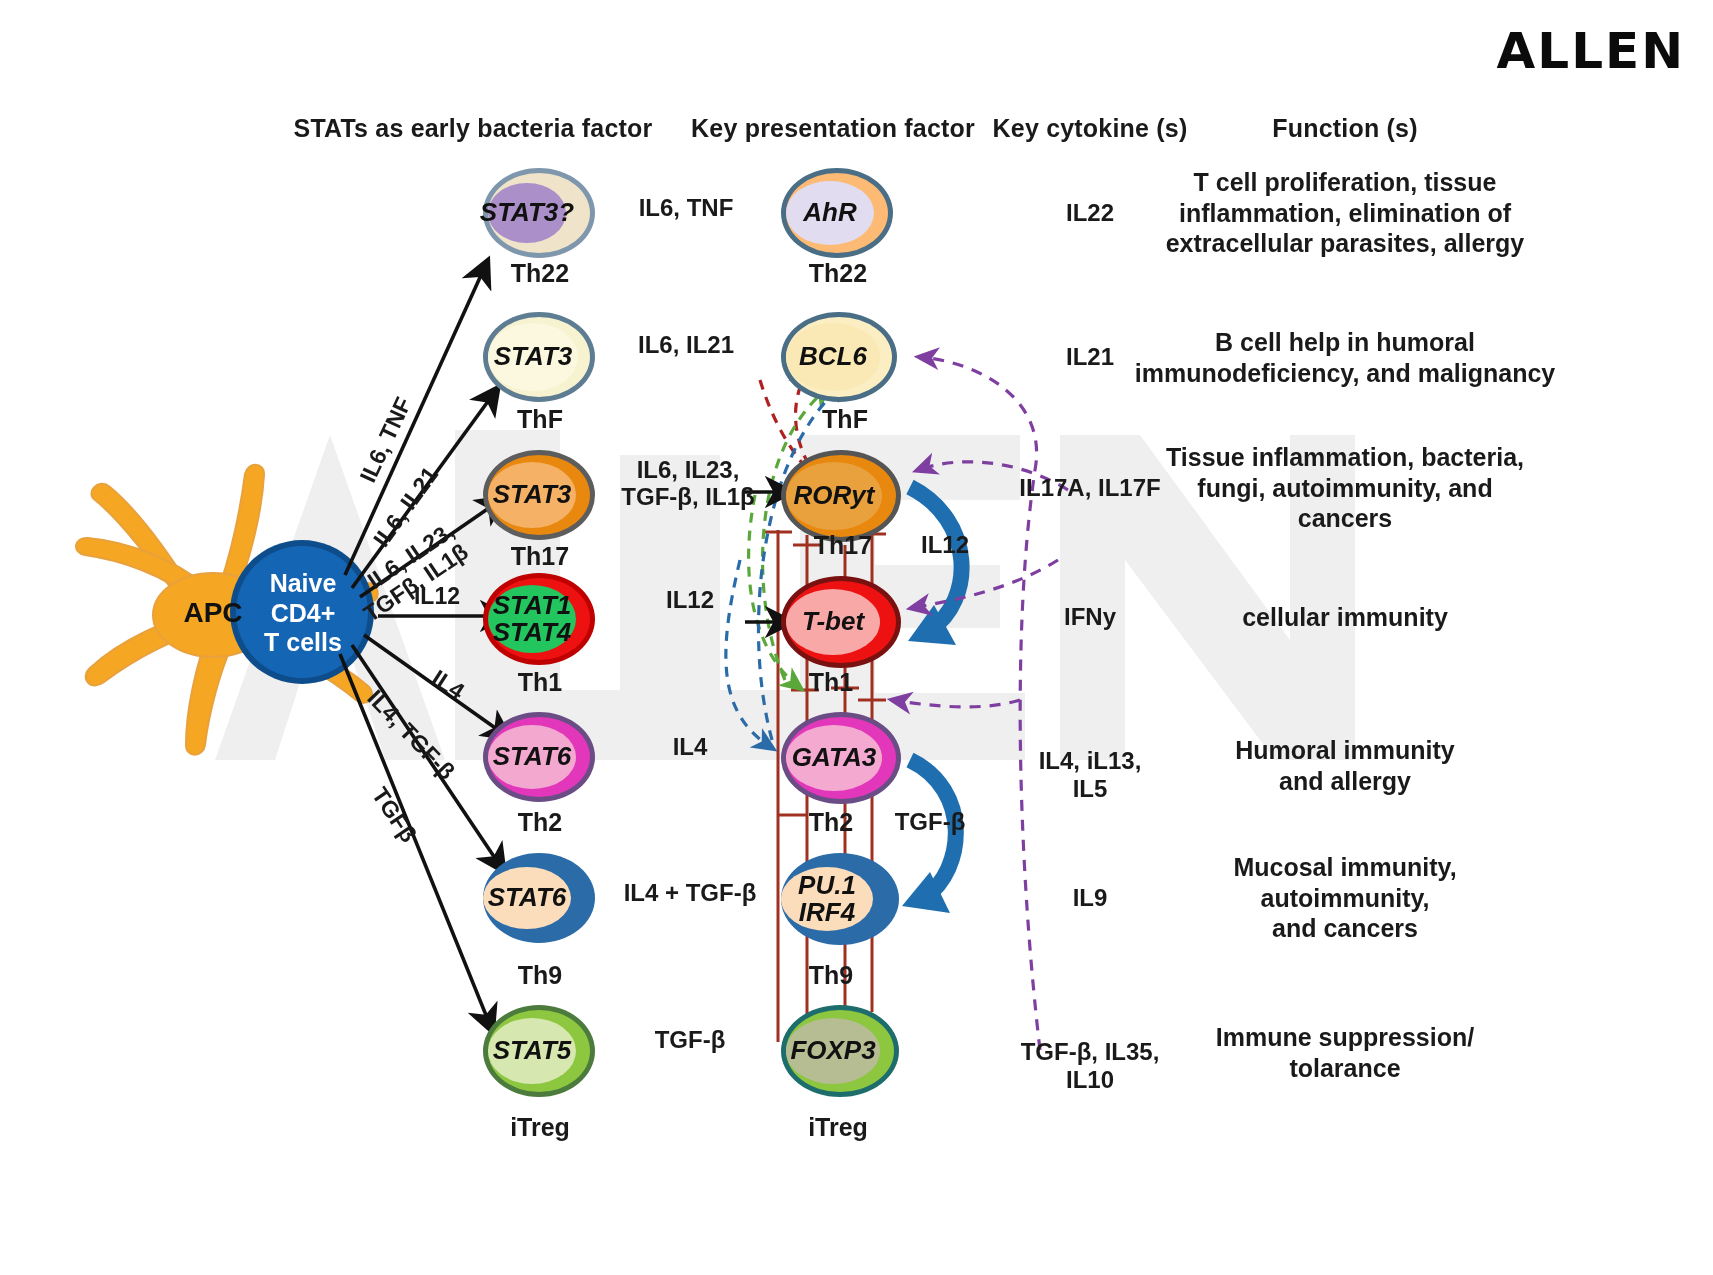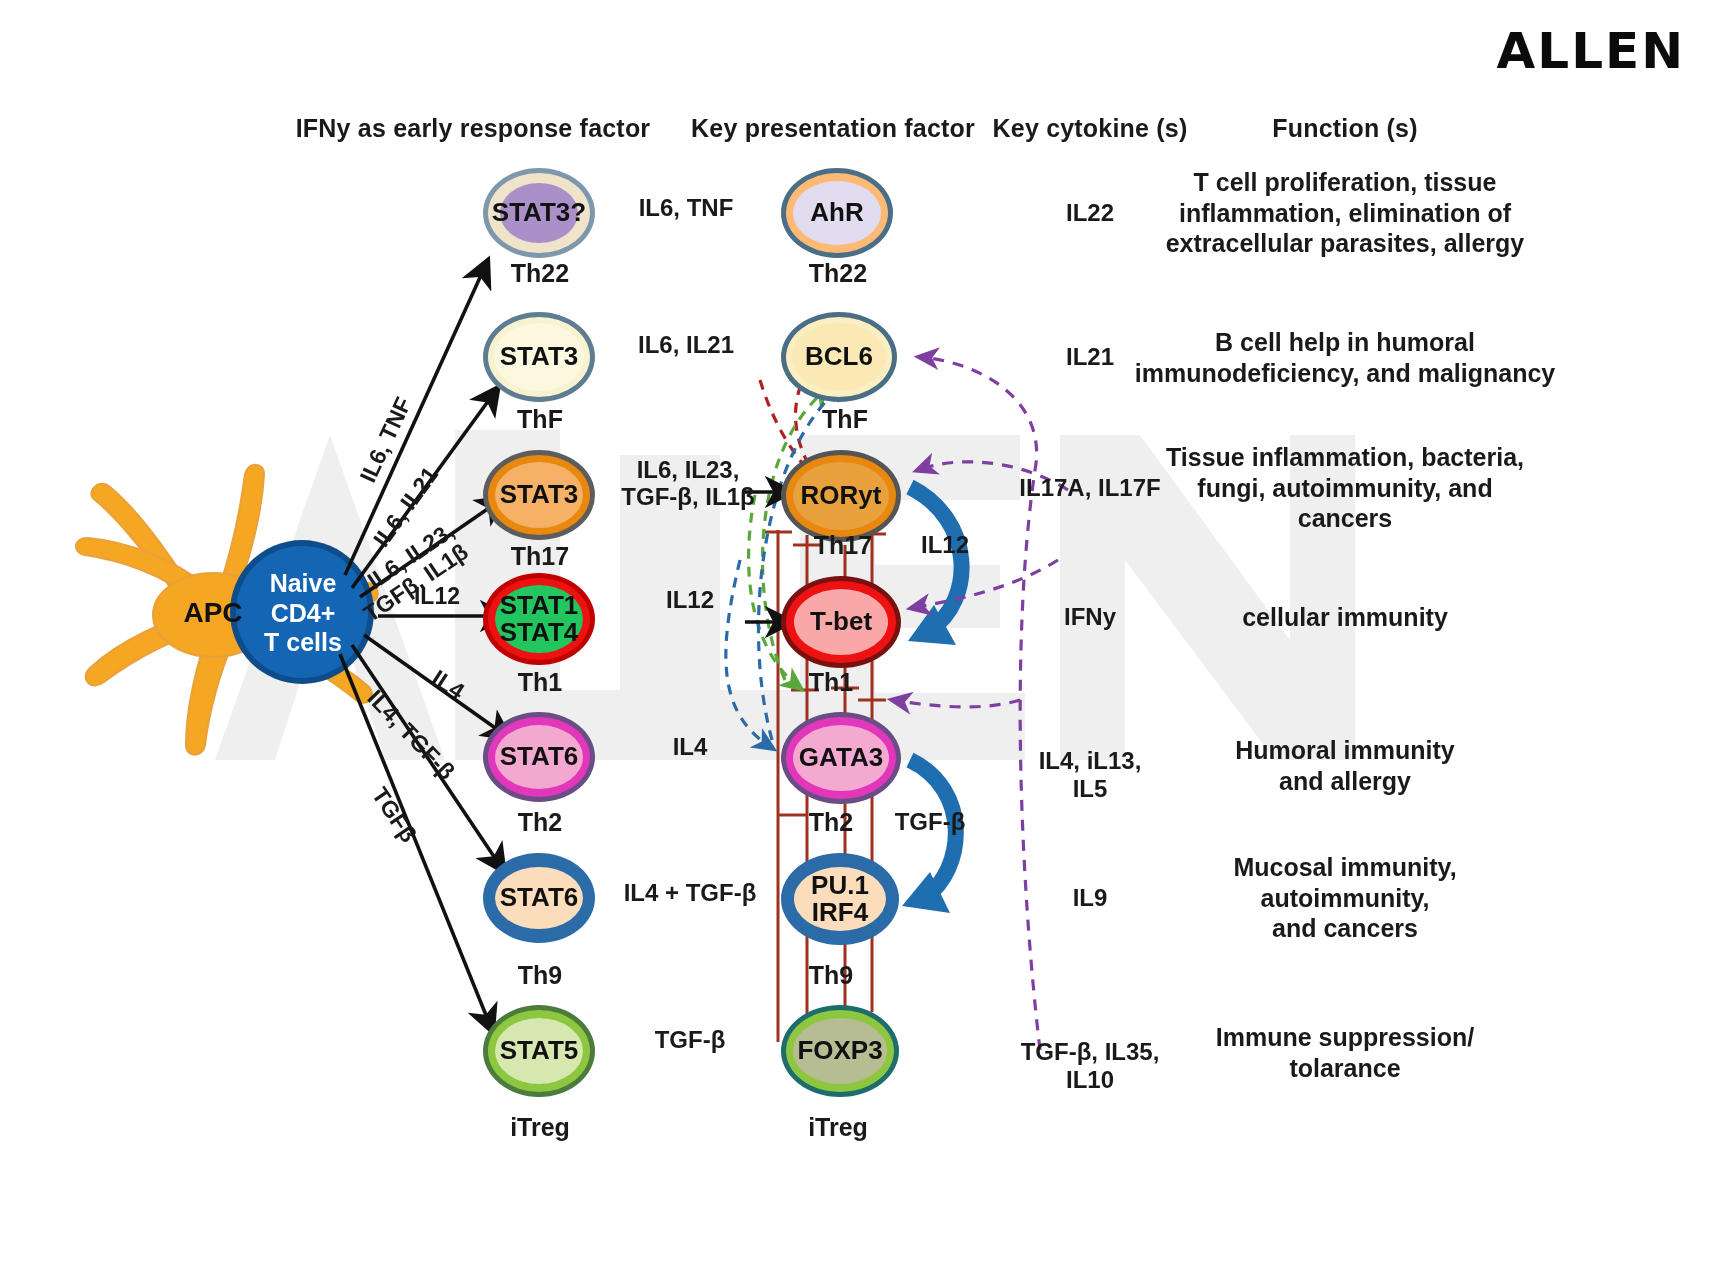--- a/index.html
+++ b/index.html
@@ -8,21 +8,21 @@
   #stage{position:absolute;inset:0;}
   .abs{position:absolute;}
   .ctr{transform:translate(-50%,-50%);text-align:center;}
   .hdr{font-size:25px;font-weight:bold;letter-spacing:.2px;white-space:nowrap;}
   .celllabel{font-size:25px;font-weight:bold;white-space:nowrap;}
   .cytolabel{font-size:24px;font-weight:bold;white-space:nowrap;}
   .funclabel{font-size:25px;font-weight:bold;line-height:1.22;}
   .arrowlabel{font-size:23px;font-weight:bold;white-space:nowrap;}
   .smallab{font-size:24px;font-weight:bold;white-space:nowrap;}
   .cell{position:absolute;border-radius:50%;display:flex;align-items:center;
-        justify-content:center;box-sizing:border-box;}
+        box-sizing:border-box;font-style:italic;}
   .cell .inner{border-radius:50%;display:flex;flex-direction:column;
         align-items:center;justify-content:center;box-sizing:border-box;}
   .cell .txt{font-size:26px;font-weight:bold;color:#111;line-height:1.05;text-align:center;}
   #logo{position:absolute;right:28px;top:22px;font-size:50px;font-weight:900;
         letter-spacing:2px;color:#0b0b0b;font-family:"DejaVu Sans",sans-serif;}
   svg.layer{position:absolute;left:0;top:0;width:1713px;height:1275px;
             pointer-events:none;overflow:visible;}
   .wm{fill:#efefef;}
 </style>
 </head>
@@ -35,21 +35,21 @@
       <polygon points="215,760 330,435 445,760 385,760 330,590 275,760"></polygon>
       <polygon points="455,430 560,430 560,690 700,690 700,760 455,760"></polygon>
       <polygon points="620,455 720,455 720,690 860,690 860,760 620,760"></polygon>
       <polygon points="800,435 1020,435 1020,500 875,500 875,565 1000,565 1000,628 875,628 875,693 1025,693 1025,760 800,760"></polygon>
       <polygon points="1060,435 1140,435 1290,640 1290,435 1355,435 1355,760 1275,760 1125,560 1125,760 1060,760"></polygon>
     </g>
   </svg>
 
   <div id="logo">ALLEN</div>
 
-  <div class="abs ctr hdr" style="left:473px;top:128px">IFNy as early response factor</div>
+  <div class="abs ctr hdr" style="left:473px;top:128px">STATs as early bacteria factor</div>
   <div class="abs ctr hdr" style="left:833px;top:128px">Key presentation factor</div>
   <div class="abs ctr hdr" style="left:1090px;top:128px">Key cytokine (s)</div>
   <div class="abs ctr hdr" style="left:1345px;top:128px">Function (s)</div>
 
   <svg class="layer">
     <g fill="#f5a623" stroke="#e8a13c" stroke-width="2">
       <path d="M180,600 C150,560 120,520 95,500 C85,493 98,477 110,487 C140,512 168,552 192,590 Z"></path>
       <path d="M192,600 C165,575 120,560 85,555 C72,553 73,537 88,538 C130,542 175,560 205,585 Z"></path>
       <path d="M200,612 C170,618 120,640 90,668 C79,678 91,692 104,682 C138,656 180,636 212,628 Z"></path>
       <path d="M210,630 C196,664 186,710 186,745 C186,758 203,758 205,745 C209,712 220,672 232,645 Z"></path>

